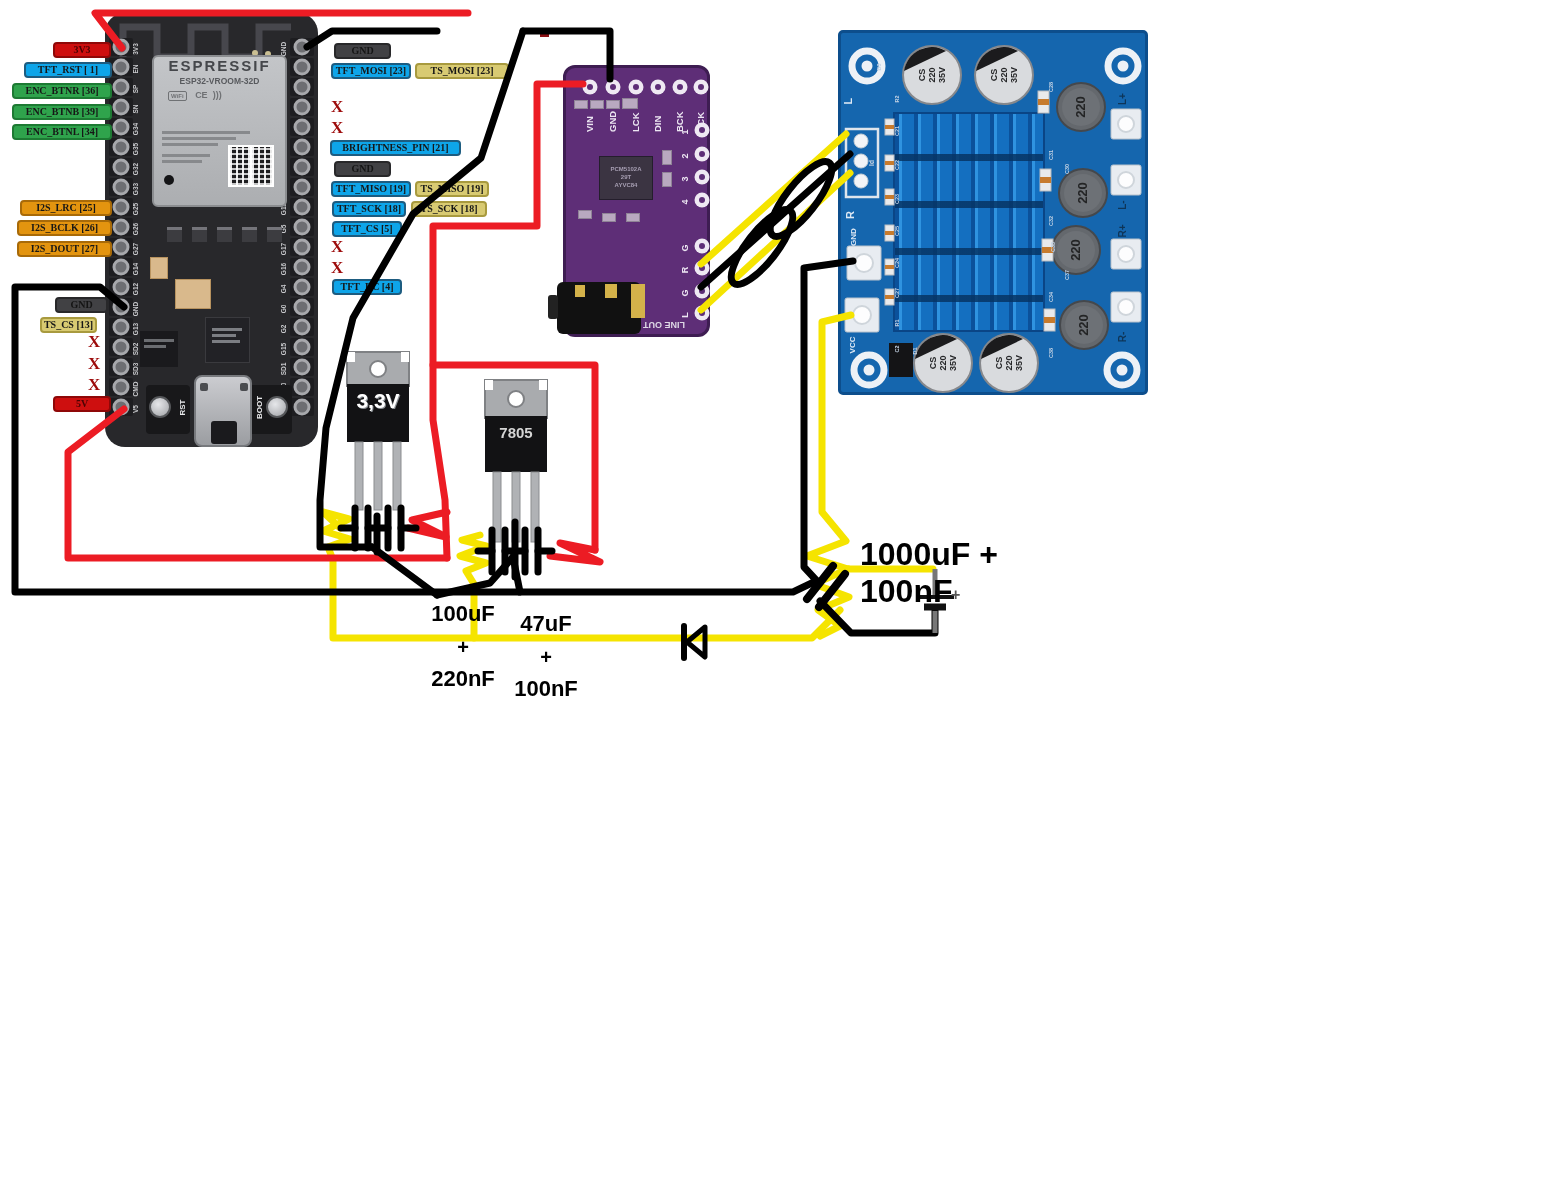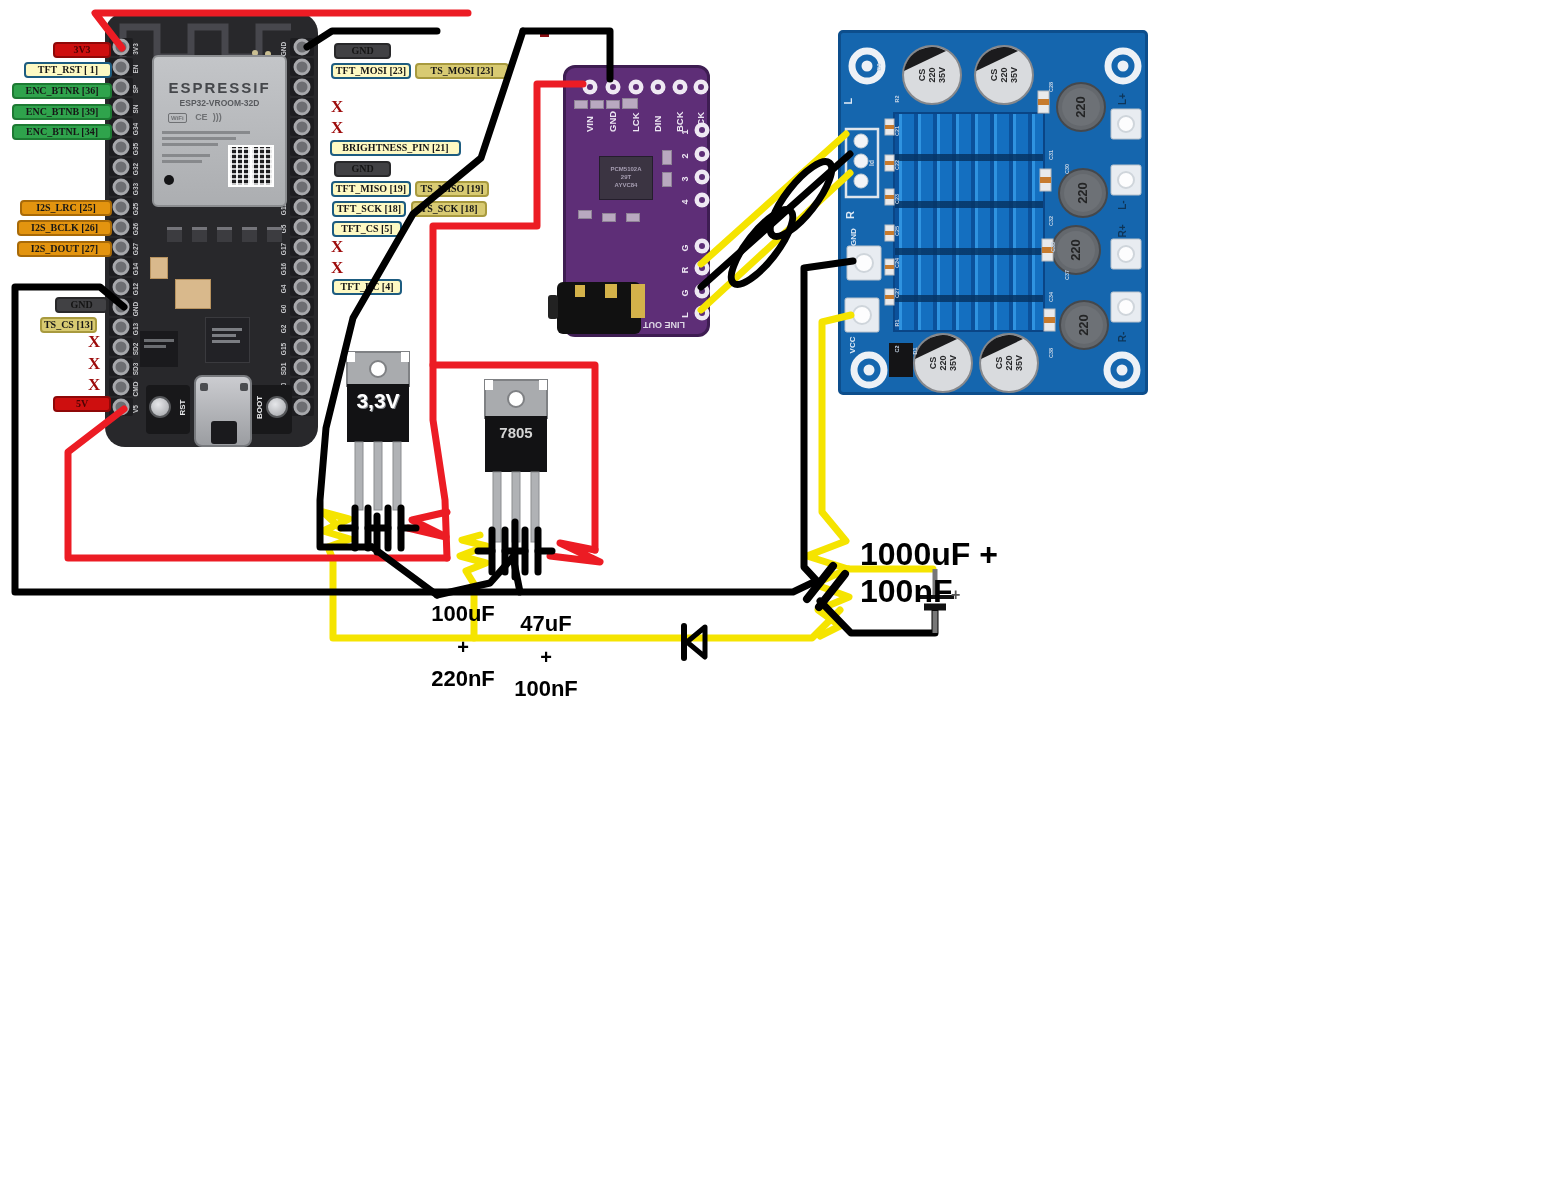--- a/index.html
+++ b/index.html
@@ -3,35 +3,35 @@
 <meta charset="utf-8">
 <style>
   html,body{margin:0;padding:0;background:#fff;}
   #stage{position:relative;width:1547px;height:1200px;background:#fff;overflow:hidden;
          font-family:"Liberation Sans",sans-serif;}
   
   .plabel{position:absolute;height:16px;line-height:15px;box-sizing:border-box;
           font:bold 10px "Liberation Serif",serif;color:#161616;text-align:center;
           border-radius:4px;border:2px solid;white-space:nowrap;overflow:hidden;z-index:3;}
   .plabel.red   {background:#CE0F0F;border-color:#8f0808;color:#4a0303;}
-  .plabel.blue  {background:#fef9c3;border-color:#1d5c80;}
+  .plabel.blue  {background:#0ea5e9;border-color:#1d5c80;}
   .plabel.green {background:#2FA34C;border-color:#1d7a33;font-family:Liberation Serif, serif;}
   .plabel.orange{background:#E3940F;border-color:#a86a08;}
   .plabel.gray  {background:#414144;border-color:#28282a;color:#141414;}
   .plabel.khaki {background:#D8CA72;border-color:#a89a3e;}
   .xmark{position:absolute;font:bold 17px "Liberation Serif",serif;color:#9d0b0b;z-index:3;line-height:17px;}
   
   .ann{position:absolute;font:bold 22px "Liberation Sans",sans-serif;color:#000;z-index:6;text-align:center;}
   .reglabel{position:absolute;z-index:6;text-align:center;font-family:"Liberation Sans",sans-serif;font-weight:bold;}
   
   #esp-board{position:absolute;left:105px;top:13px;width:213px;height:434px;background:#28282b;
              border-radius:20px;z-index:1;}
   #esp-shield{position:absolute;left:47px;top:42px;width:135px;height:152px;
               background:linear-gradient(180deg,#c3c5c8,#acaeb1);border:2px solid #8b8d90;border-radius:6px;box-sizing:border-box;}
-  #esp-shield .brand{margin-top:22px;text-align:center;font:bold 15px "Liberation Sans",sans-serif;letter-spacing:2px;color:#45474b;}
+  #esp-shield .brand{text-align:center;font:bold 15px "Liberation Sans",sans-serif;letter-spacing:2px;color:#45474b;}
   #esp-shield .module{text-align:center;font:bold 8.5px "Liberation Sans",sans-serif;color:#585a5e;margin-top:2px;}
   #esp-shield .logos{margin:4px 0 0 14px;color:#6f7174;font:bold 9px "Liberation Sans",sans-serif;}
   #esp-shield .wifibox{display:inline-block;font-size:6px;border:1px solid #6f7174;border-radius:2px;padding:1px 2px;margin-right:6px;}
   .fineprint{position:absolute;background:#87898c;height:3px;}
   #esp-qr{position:absolute;left:74px;top:88px;width:46px;height:42px;background:#fff;}
   #esp-qr .q{position:absolute;top:2px;width:20px;height:38px;background:#1d1d1f;
      background-image:repeating-linear-gradient(90deg,rgba(255,255,255,.9) 0 2px,transparent 2px 6px),
                       repeating-linear-gradient(0deg,rgba(255,255,255,.75) 0 2px,transparent 2px 5px);}
   #esp-pin1dot{position:absolute;left:10px;top:118px;width:10px;height:10px;border-radius:50%;background:#141416;}
   .esp-comp{position:absolute;}

